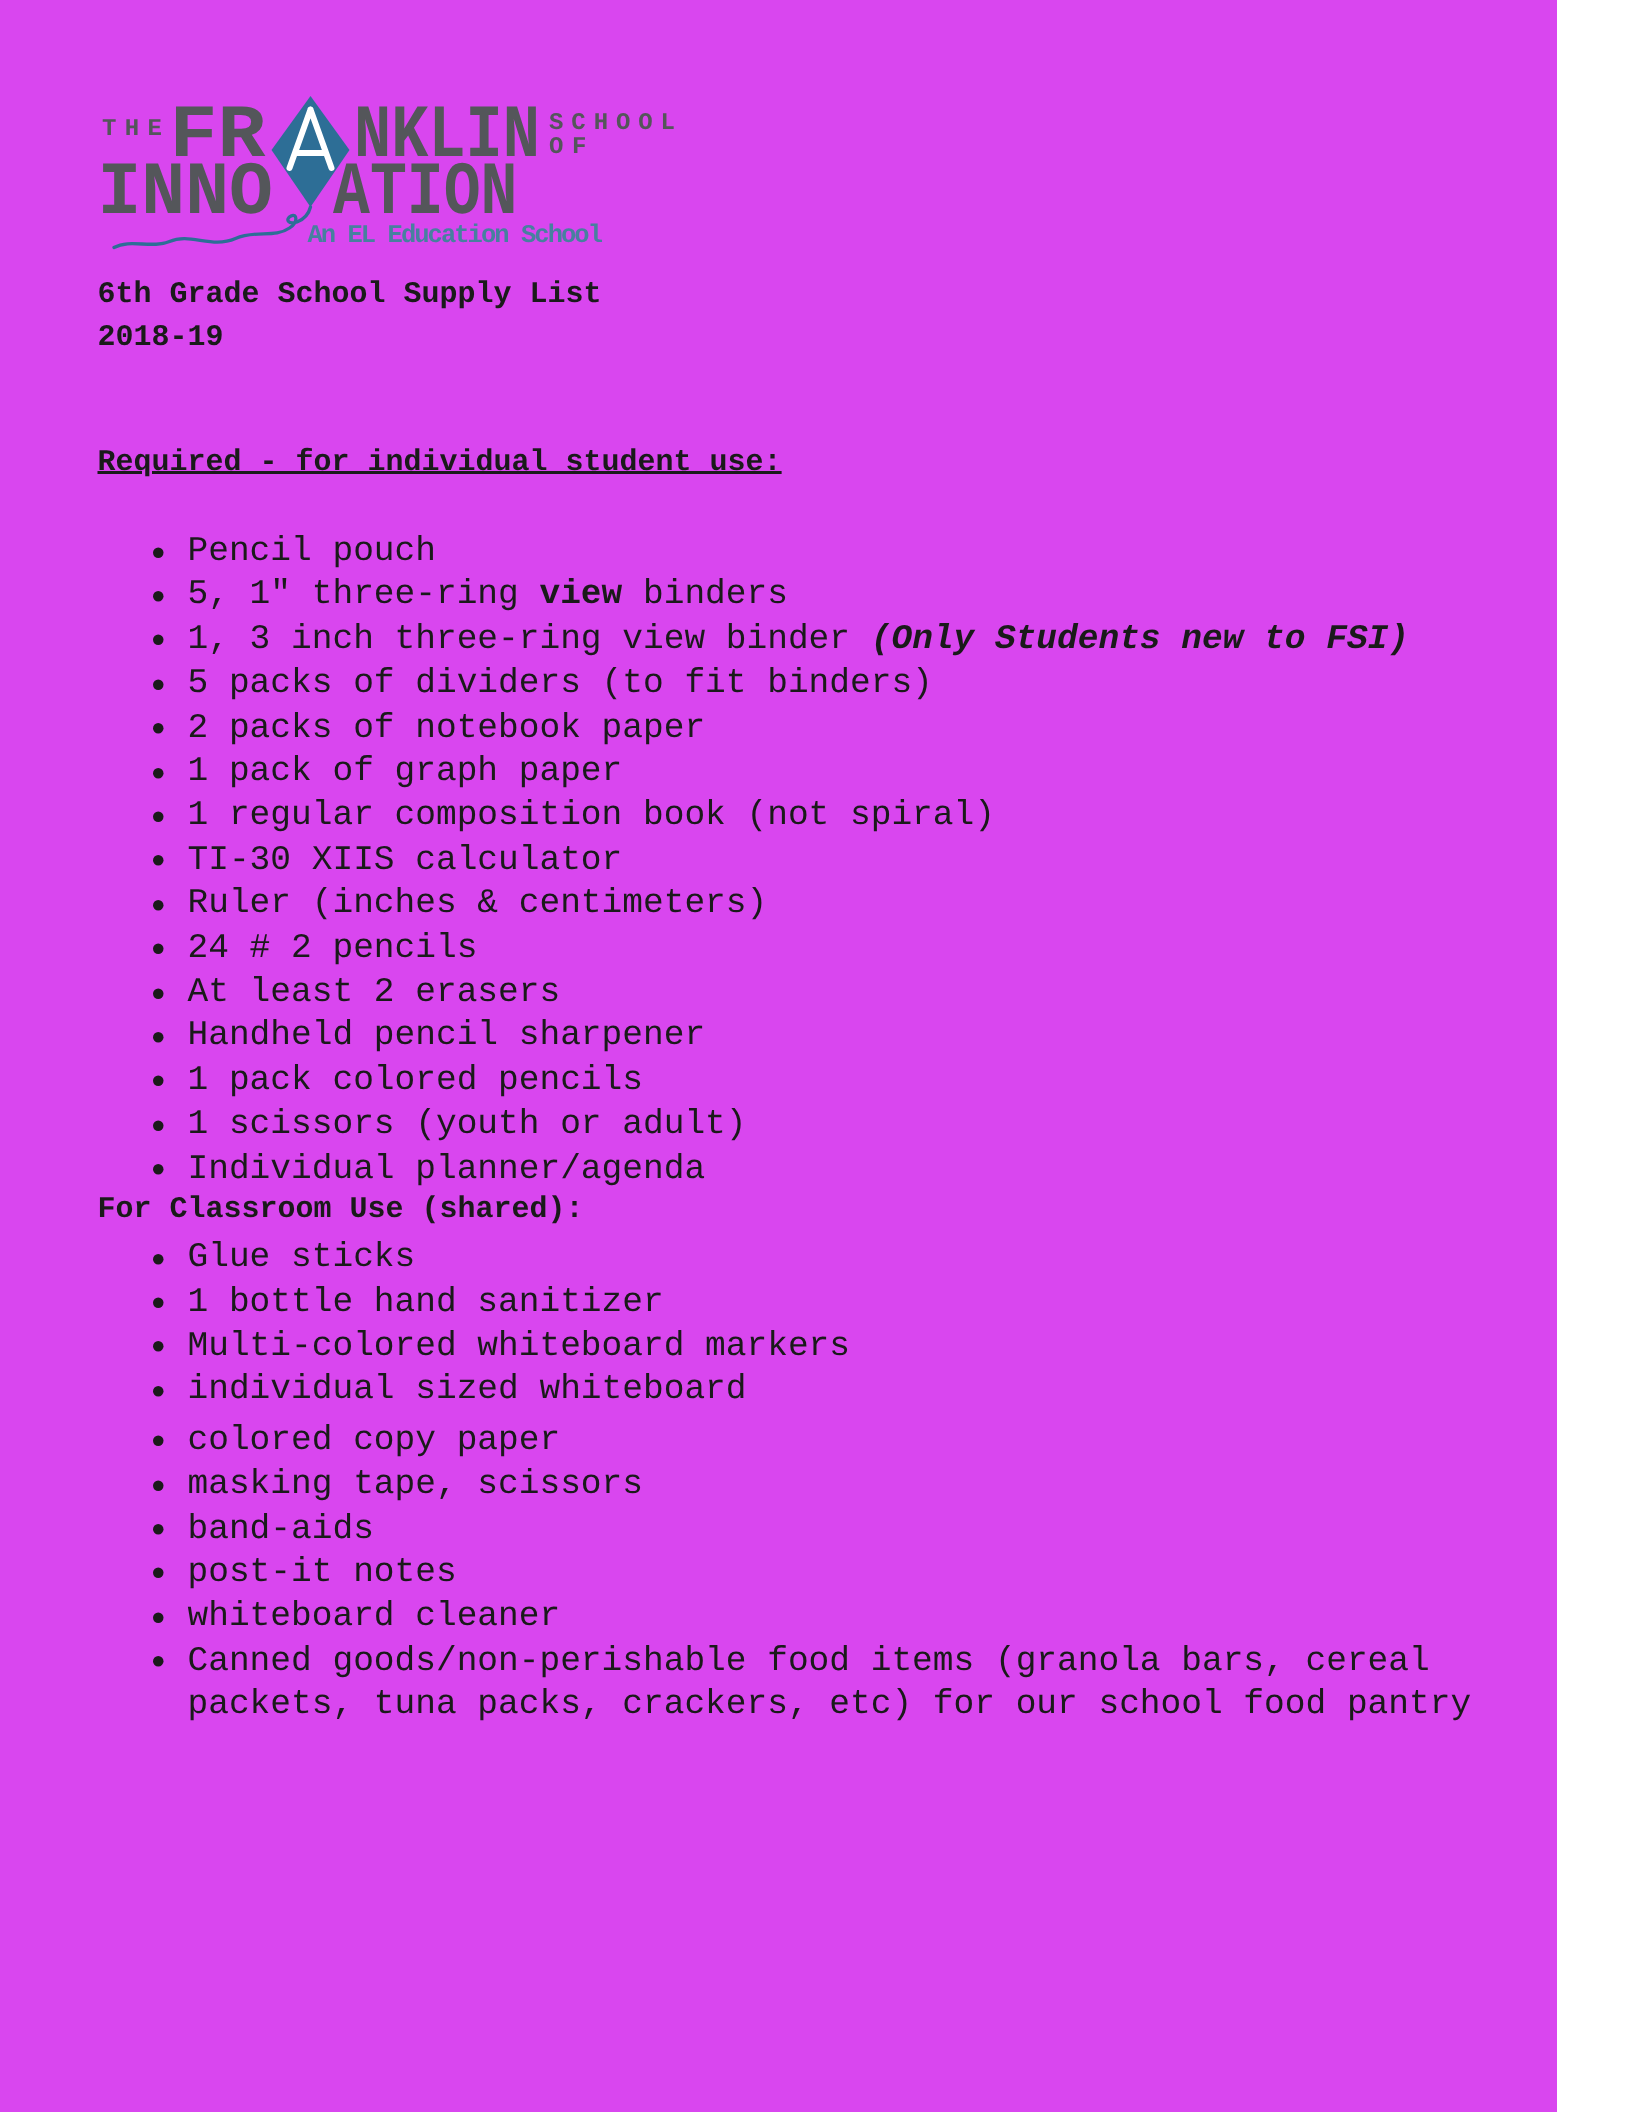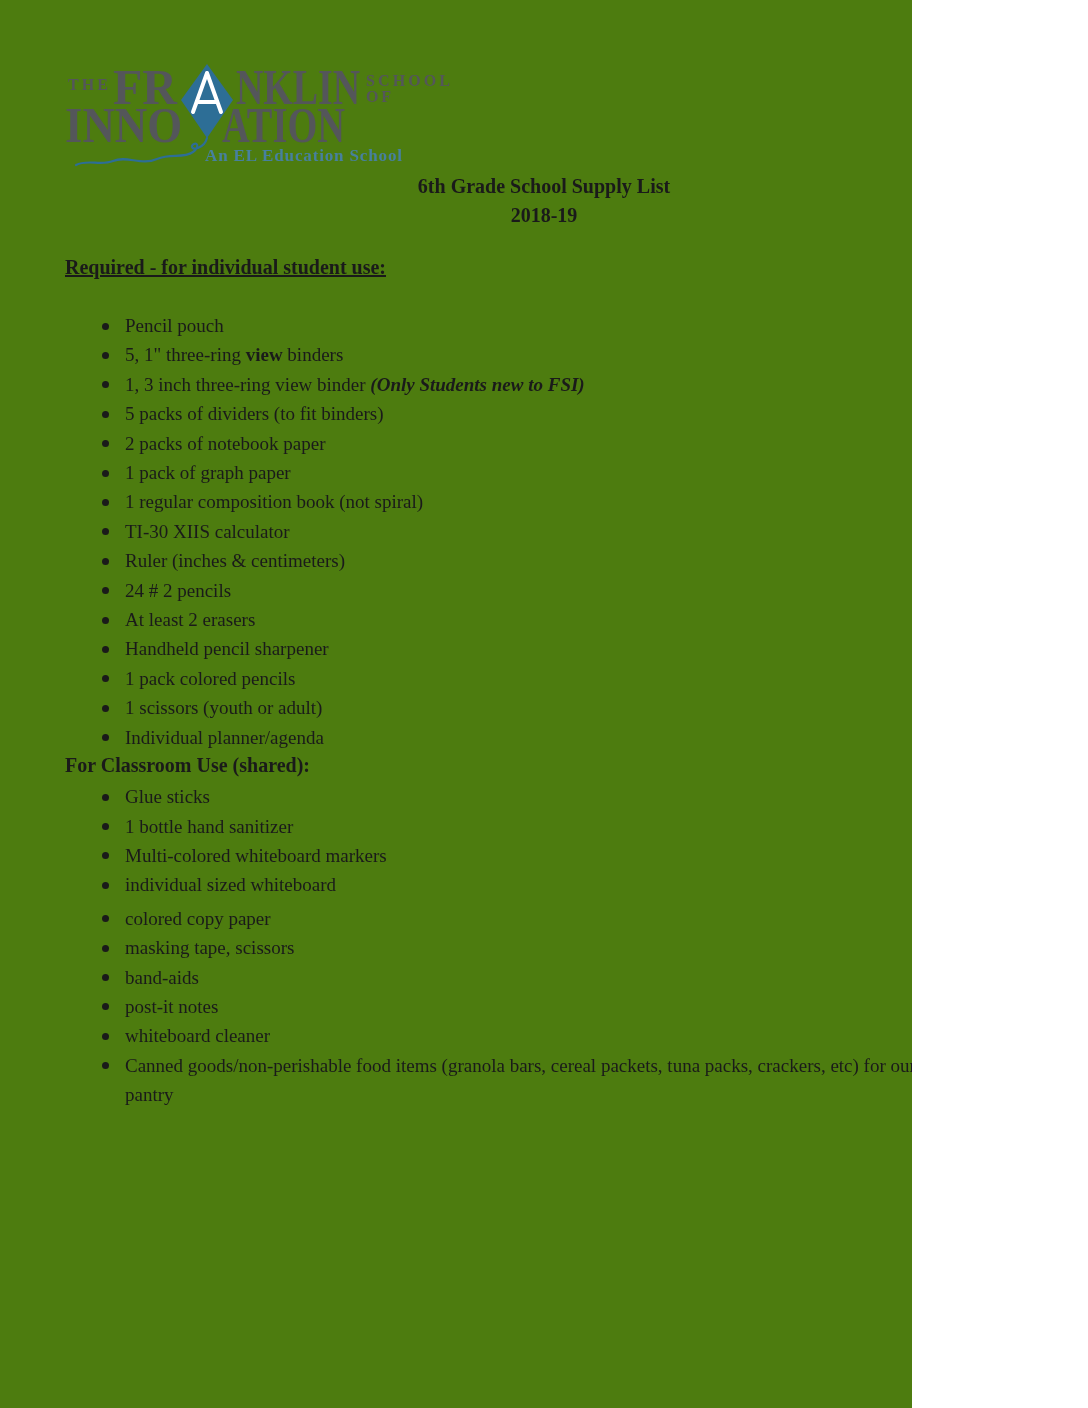--- a/index.html
+++ b/index.html
@@ -1,61 +1,61 @@
 <!DOCTYPE html>
 <html><head>
 <meta charset="utf-8">
 <style>
   html, body { margin: 0; padding: 0; background: #ffffff; }
   .page {
     position: relative;
-    width: 912px;
+    width: 1038px;
     height: 1408px;
-    background: #4d7c0f;
+    background: #d946ef;
     overflow: hidden;
-    font-family: Liberation Serif, serif;
+    font-family: Liberation Mono, monospace;
     color: #1a1a1a;
   }
   .doc { position: absolute; left: 65px; top: 62px; width: 958px; }
 
   
   .logo { display: block; width: 392px; height: 106px; }
   .lg-small  { fill: #54565a; font-size: 16px; font-weight: bold; }
   .lg-big    { fill: #54565a; font-size: 50px; font-weight: bold; }
   .lg-tag    { fill: #47809f; font-size: 17px; font-weight: bold; }
   .lg-kite   { fill: #2d6e96; }
   .lg-struts { stroke: #ffffff; stroke-width: 4; fill: none; stroke-linecap: round; }
   .lg-string { stroke: #2d6e96; stroke-width: 2.2; fill: none; stroke-linecap: round; }
 
   
   .title {
-    margin-top: 4px;
-    text-align: center;
+    margin-top: 14px;
+    text-align: left;
     font-size: 20px;
     font-weight: bold;
     line-height: 29px;
     color: #1a1a1a;
   }
 
   
   .section-heading { font-size: 20px; font-weight: bold; line-height: 26px; color: #1a1a1a; }
   .underlined { text-decoration: underline; }
-  #req-heading  { margin-top: 24px; }
+  #req-heading  { margin-top: 56px; }
   #cls-heading  { }
   #wish-heading { margin-top: 28px; }
 
   
   ul.list { list-style: none; margin: 0; padding: 0; }
   #req-list  { margin-top: 31px; }
   #cls-list  { margin-top: 4px; }
   #wish-list { margin-top: 4px; }
   ul.list li {
     position: relative;
     padding-left: 60px;
-    font-size: 19px;
+    font-size: 23px;
     line-height: 29.4px;
   }
   .bullet {
     position: absolute;
     left: 37px;
     top: 11.5px;
     width: 7px;
     height: 7px;
     border-radius: 50%;
     background: #1a1a1a;

